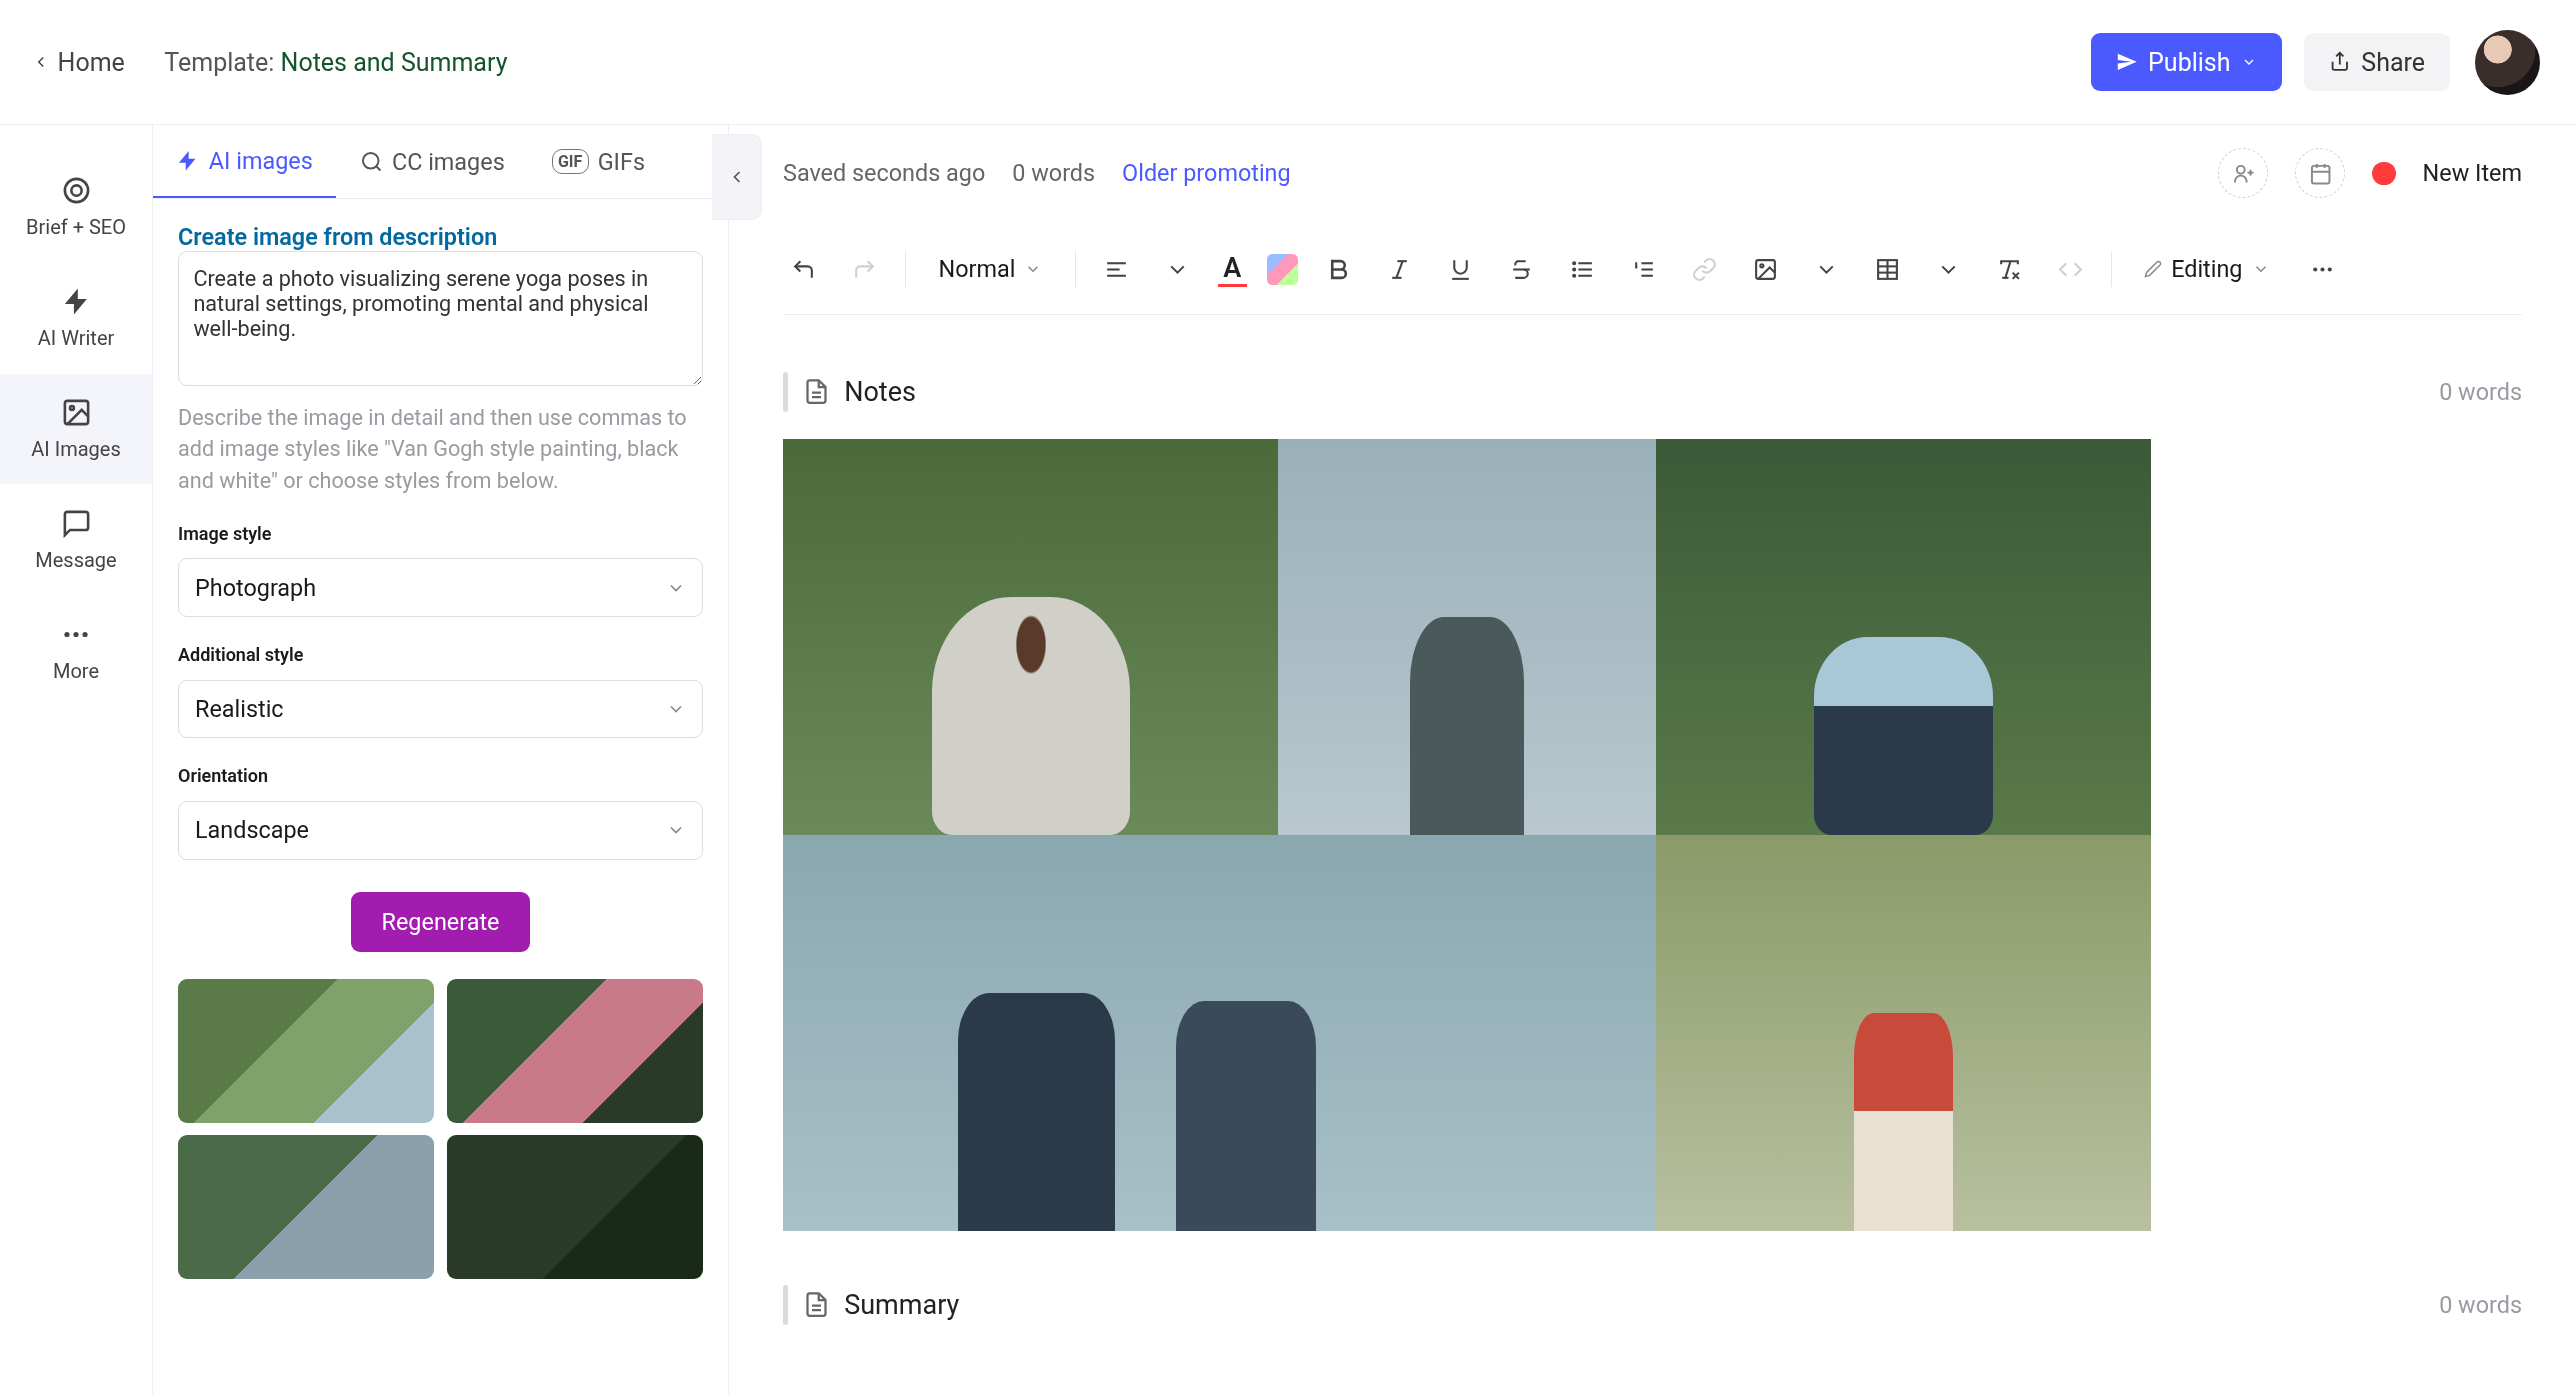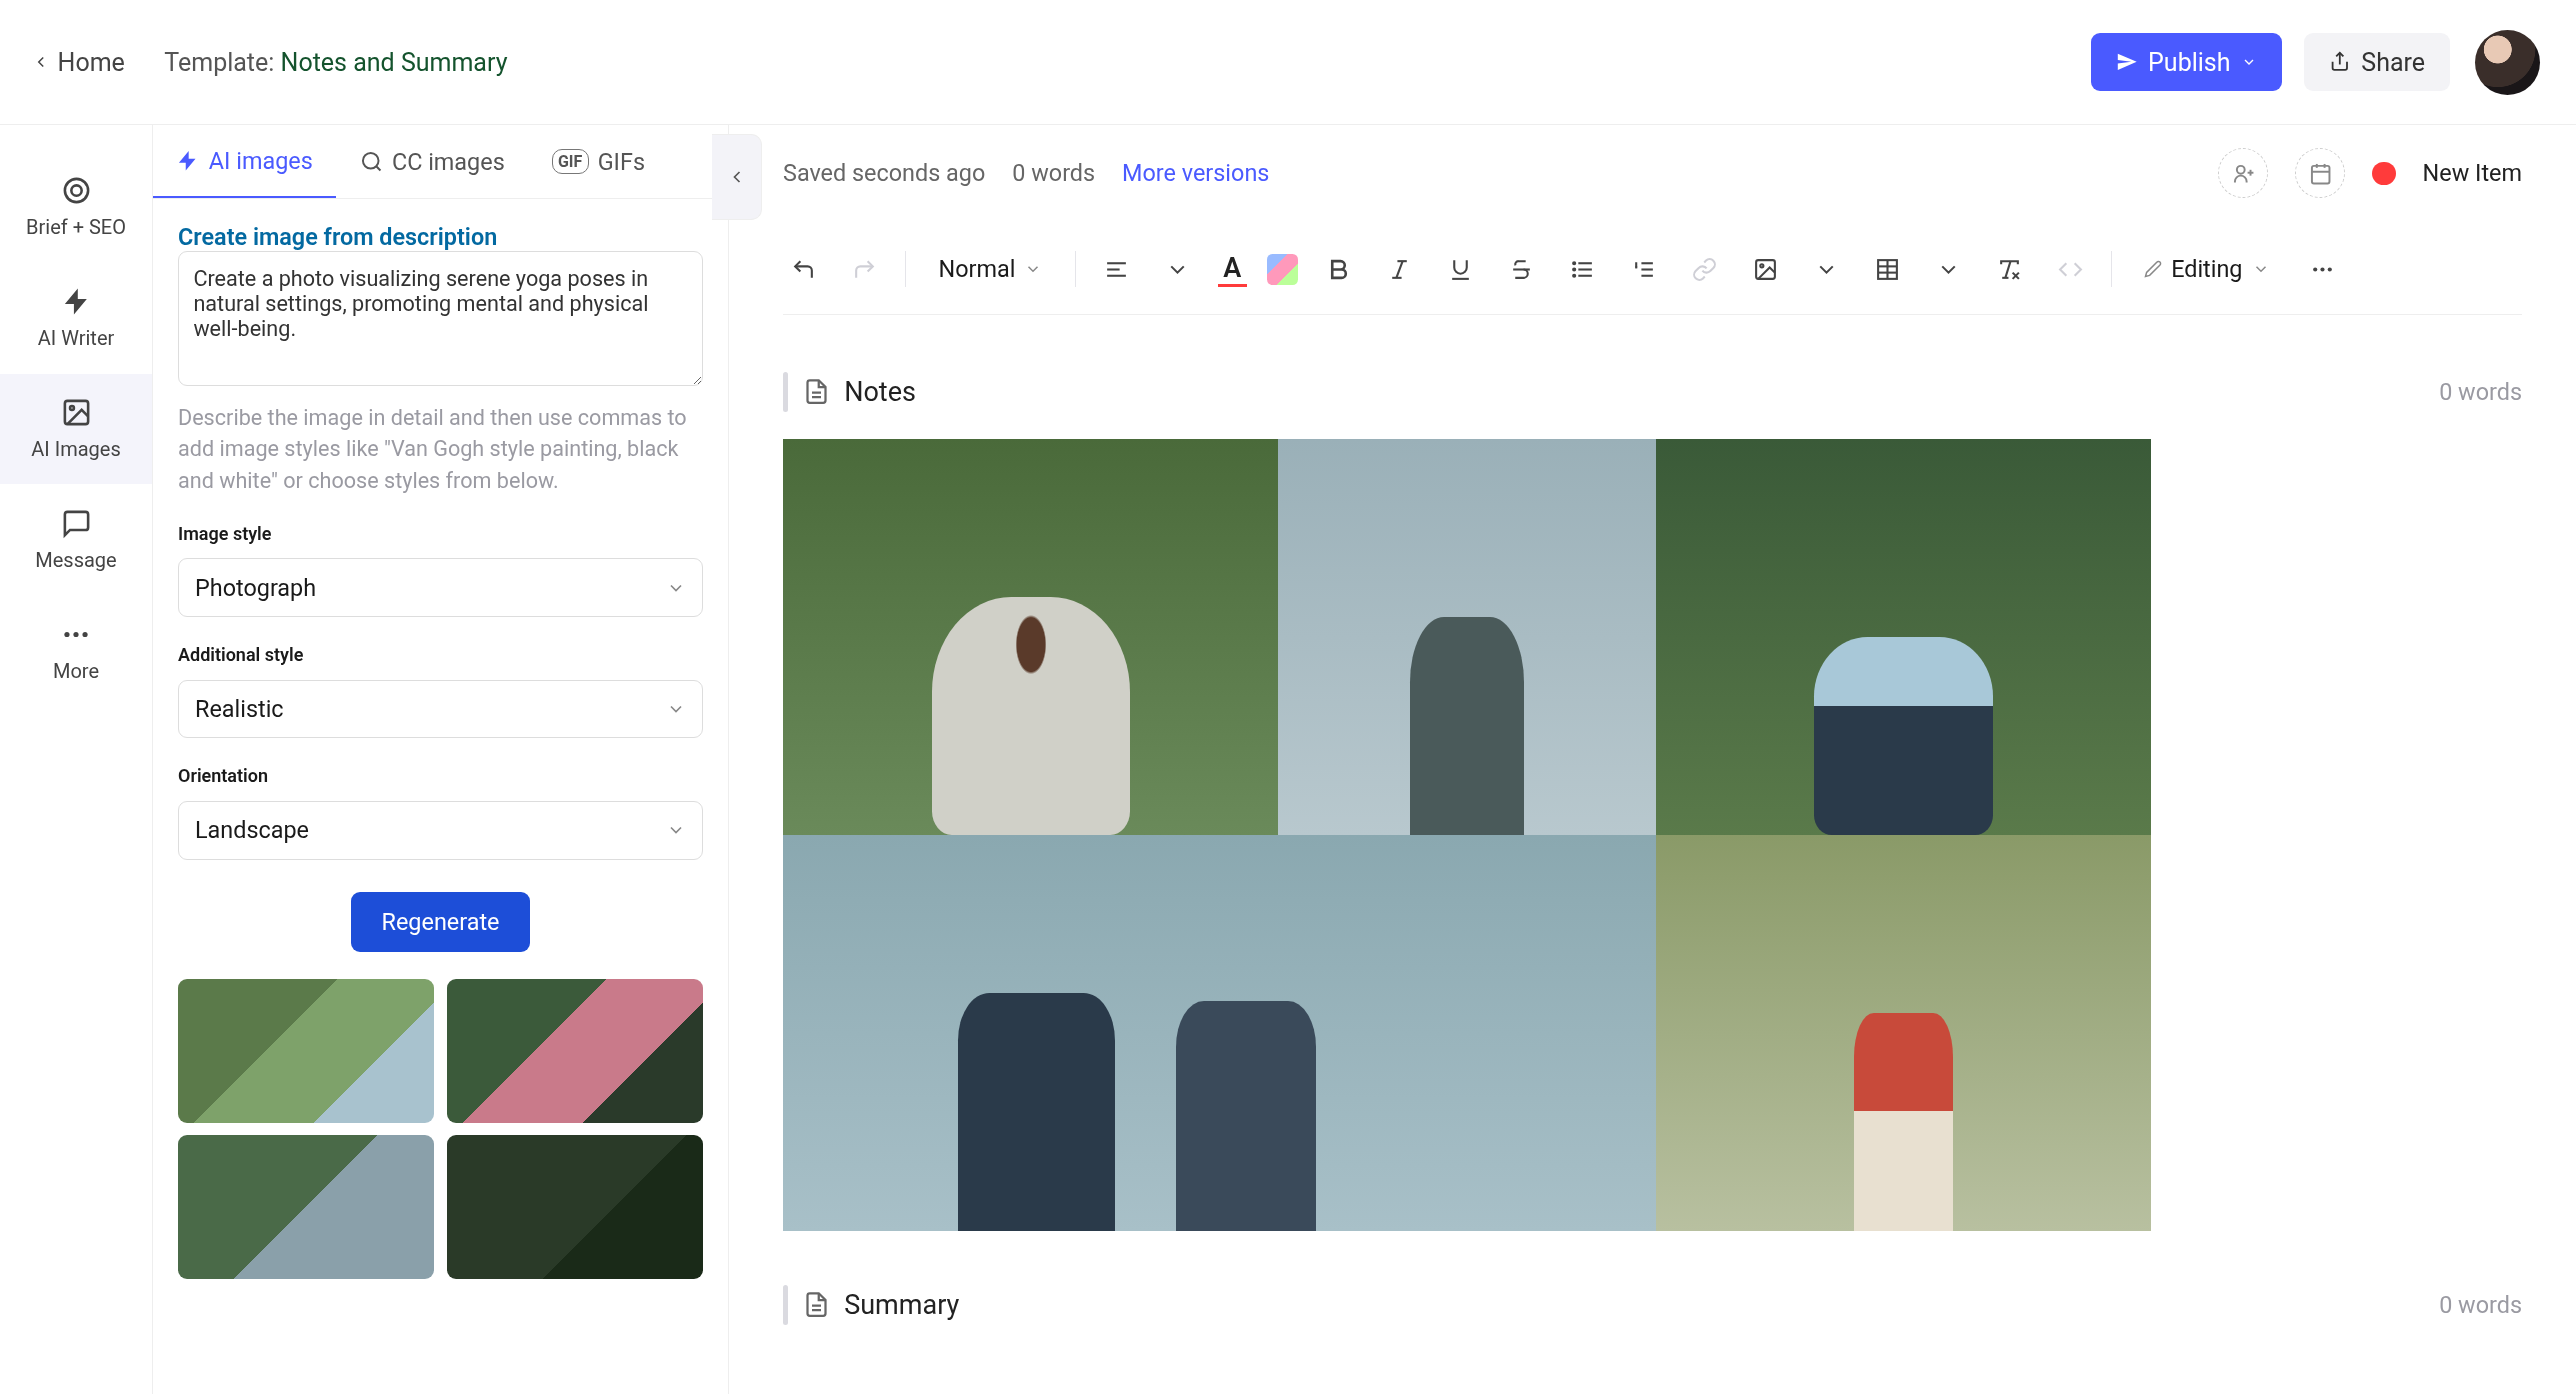--- a/index.html
+++ b/index.html
@@ -37,21 +37,21 @@
 .tab.active { color: #4a5aff; border-bottom: 2.7px solid #4a5aff; }
 .tab svg { width: 23.4px; height: 23.4px; }
 .tab-gif { font-weight: 700; font-size: 16px; border: 1.8px solid #777; border-radius: 10px; padding: 1.8px 5.4px; }
 .panel-body { padding: 23.4px 25px 36px 25px; overflow-y: auto; }
 .panel h3 { font-size: 23.4px; font-weight: 600; color: #0369a1; }
 .panel textarea { width: 100%; height: 135px; border: 0.9px solid #ddd; border-radius: 9px; padding: 14.4px; font-size: 21.6px; resize: vertical; color: #333; font-family: inherit; }
 .panel .hint { font-size: 21.6px; color: #9a9aa2; margin-top: 12.6px; line-height: 1.45; }
 .panel label.sec { display: block; font-size: 18px; font-weight: 600; margin: 27px 0 14.4px; }
 .panel .select { width: 100%; border: 0.9px solid #ddd; border-radius: 9px; padding: 14.4px 16px; font-size: 23.4px; background: #fff; display: flex; justify-content: space-between; align-items: center; cursor: pointer; }
 .panel .select svg { width: 20px; height: 20px; color: #888; }
-.regen { display: block; margin: 32px auto 0; background: #1d4ed8; color: #fff; border: none; border-radius: 9px; padding: 16px 31px; font-size: 23.4px; cursor: pointer; }
+.regen { display: block; margin: 32px auto 0; background: #a21caf; color: #fff; border: none; border-radius: 9px; padding: 16px 31px; font-size: 23.4px; cursor: pointer; }
 .thumbs { display: grid; grid-template-columns: 1fr 1fr; gap: 12.6px; margin-top: 27px; }
 .thumbs .th { height: 144px; border-radius: 9px; background: linear-gradient(135deg, #5b7a4a 0 40%, #7ea26a 40% 70%, #a8c2ce 70% 100%); }
 .thumbs .th:nth-child(2) { background: linear-gradient(135deg, #3b5a3a 0 40%, #c97a8a 40% 70%, #2a3a2a 70% 100%); }
 .thumbs .th:nth-child(3) { background: linear-gradient(135deg, #4a6a48 0 50%, #8aa0aa 50% 100%); }
 .thumbs .th:nth-child(4) { background: linear-gradient(135deg, #2a3a28 0 60%, #1a2a18 60% 100%); }
 .collapse { position: absolute; right: -34px; top: 9px; width: 50px; height: 86px; border-radius: 0 10.8px 10.8px 0; background: #f3f3f8; display: flex; align-items: center; justify-content: center; cursor: pointer; border: 0.9px solid #eee; border-left: none; }
 .collapse svg { width: 20px; height: 20px; color: #555; }
 
 
 .editor { flex: 1; display: flex; flex-direction: column; padding: 0 54px 0 54px; gap: 12px; }
@@ -233,21 +233,21 @@
       <svg viewBox="0 0 24 24" fill="none" stroke="currentColor" stroke-width="2">
           <polyline points="15 18 9 12 15 6"></polyline>
         </svg>
     </div>
   </div>
 
   <div class="editor">
     <div class="ed-info">
       <span class="meta">Saved seconds ago</span>
       <span class="meta">0 words</span>
-      <span class="older">More versions</span>
+      <span class="older">Older promoting</span>
       <div class="spacer"></div>
       <div class="circ">
         <svg viewBox="0 0 24 24" fill="none" stroke="currentColor" stroke-width="2">
             <circle cx="9" cy="8" r="4"></circle>
             <path d="M3 21v-1a6 6 0 0 1 12 0v1"></path>
             <line x1="19" y1="8" x2="19" y2="14"></line>
             <line x1="16" y1="11" x2="22" y2="11"></line>
           </svg>
       </div>
       <div class="circ">

